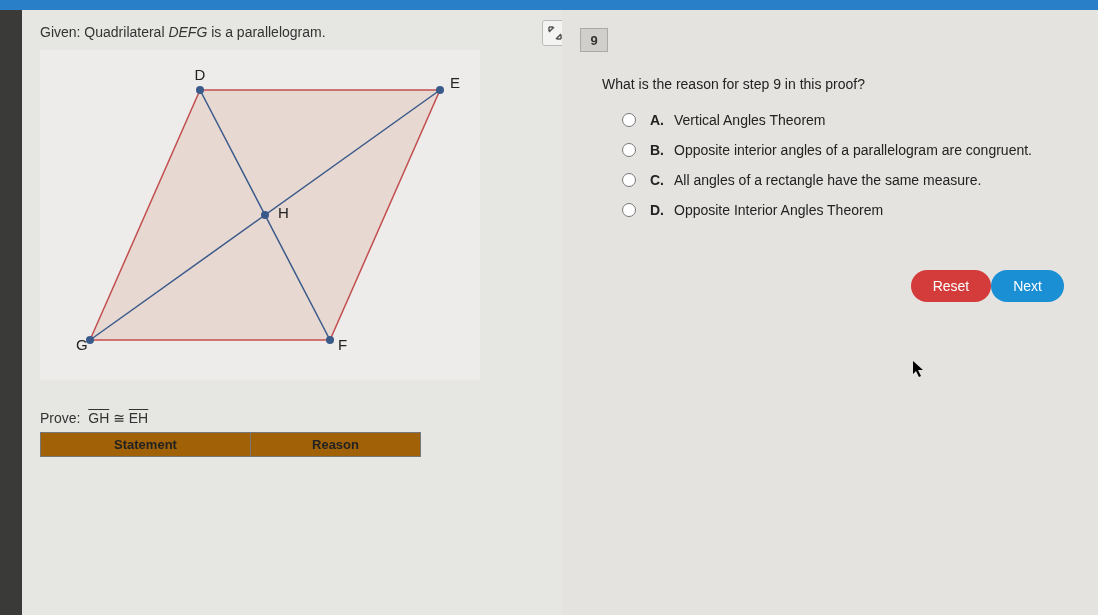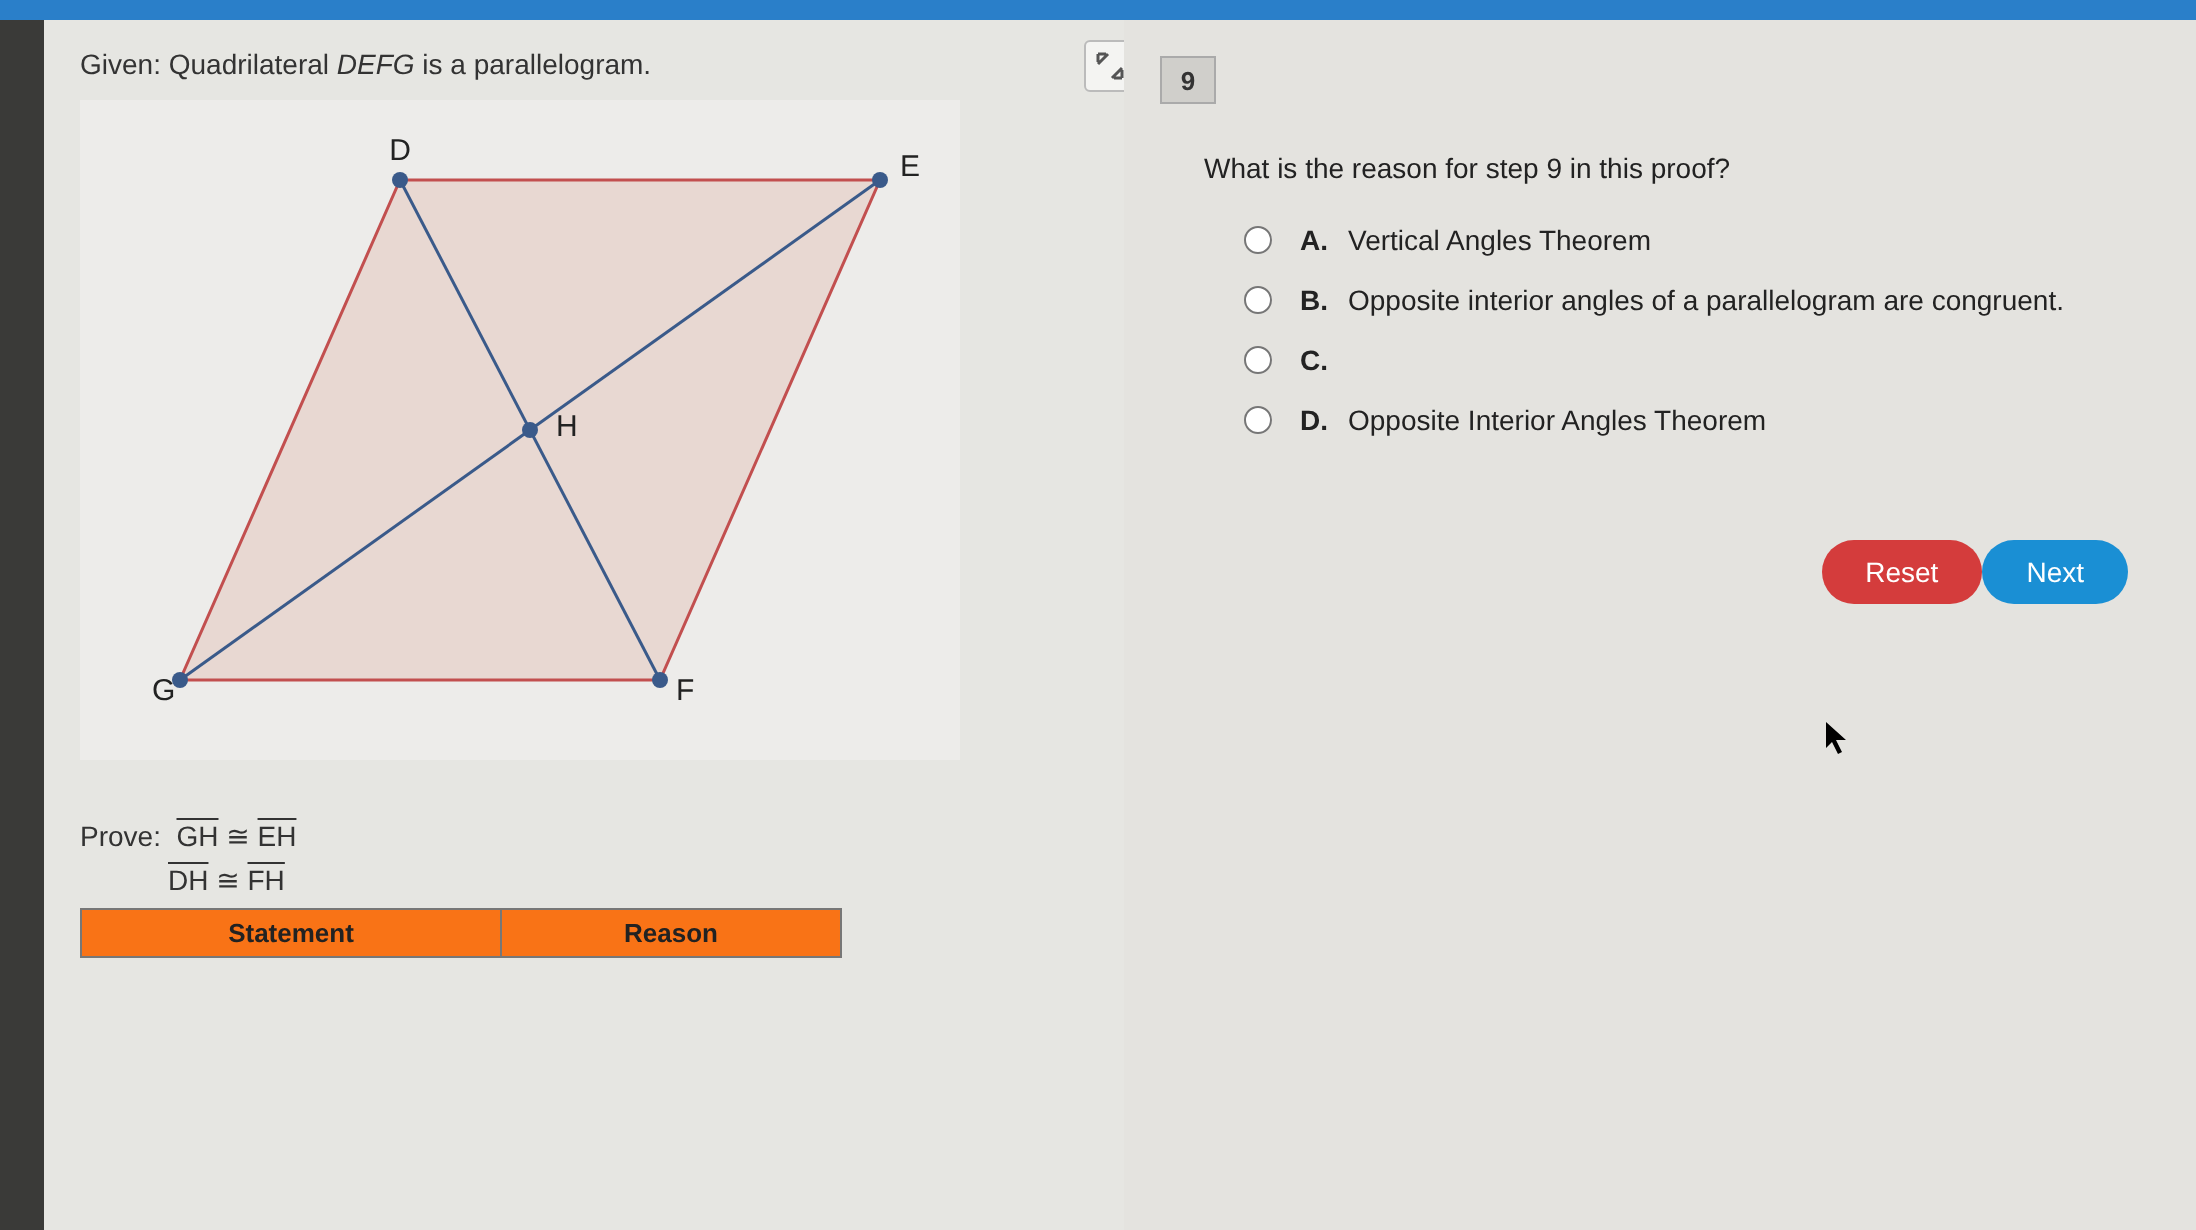--- a/index.html
+++ b/index.html
@@ -53,21 +53,21 @@
   .proof-label { font-size: 13px; color:#333; margin-top:18px; margin-bottom:2px;}
   table.proof {
     border-collapse: collapse;
     font-size: 13px;
     color:#222;
   }
   table.proof th, table.proof td {
     border: 1px solid #777;
     padding: 4px 10px;
     text-align: left;
-    background:#f97316;
+    background:#a16207;
   }
   table.proof th { font-weight: bold; text-align:center; }
   .expand-btn {
     position: absolute;
     top: 10px;
     right: -6px;
     width: 26px;
     height: 26px;
     background: #f4f4f2;
     border: 1px solid #bbb;
@@ -174,25 +174,20 @@
         <text x="238" y="168" font-size="15" fill="#222">H</text>
       </svg>
     </div>
 
     <div class="prove">
       <span>Prove:</span>&nbsp;
       <span class="over">GH</span>
       <span>≅</span>
       <span class="over">EH</span>
     </div>
-    <div class="prove" style="margin-left:44px;">
-      <span class="over">DH</span>
-      <span>≅</span>
-      <span class="over">FH</span>
-    </div>
 
     <table class="proof">
       <tbody>
           <tr>
         <th style="width:210px">Statement</th>
         <th style="width:170px">Reason</th>
       </tr>
     </tbody>
       </table>
   </div>
@@ -207,20 +202,21 @@
         <span>Vertical Angles Theorem</span>
       </label>
       <label class="choice-row">
         <input type="radio" name="ans" style="">
         <span class="choice-letter">B.</span>
         <span>Opposite interior angles of a parallelogram are congruent.</span>
       </label>
       <label class="choice-row">
         <input type="radio" name="ans" style="">
         <span class="choice-letter">C.</span>
+        <span>All angles of a rectangle have the same measure.</span>
       </label>
       <label class="choice-row">
         <input type="radio" name="ans" style="">
         <span class="choice-letter">D.</span>
         <span>Opposite Interior Angles Theorem</span>
       </label>
     </div>
     <div class="btn-row">
       <button class="btn btn-reset">Reset</button>
       <button class="btn btn-next">Next</button>

